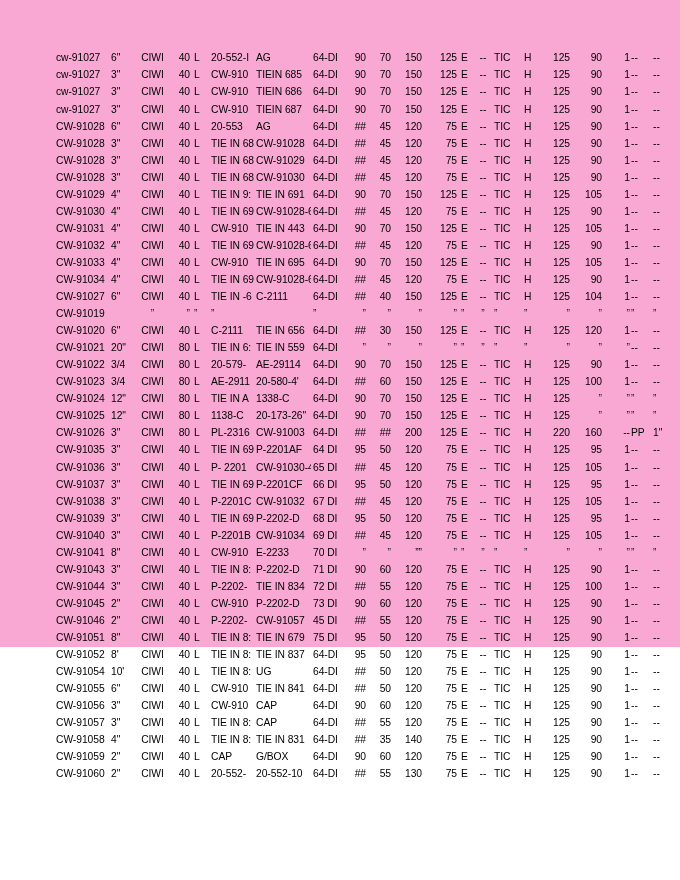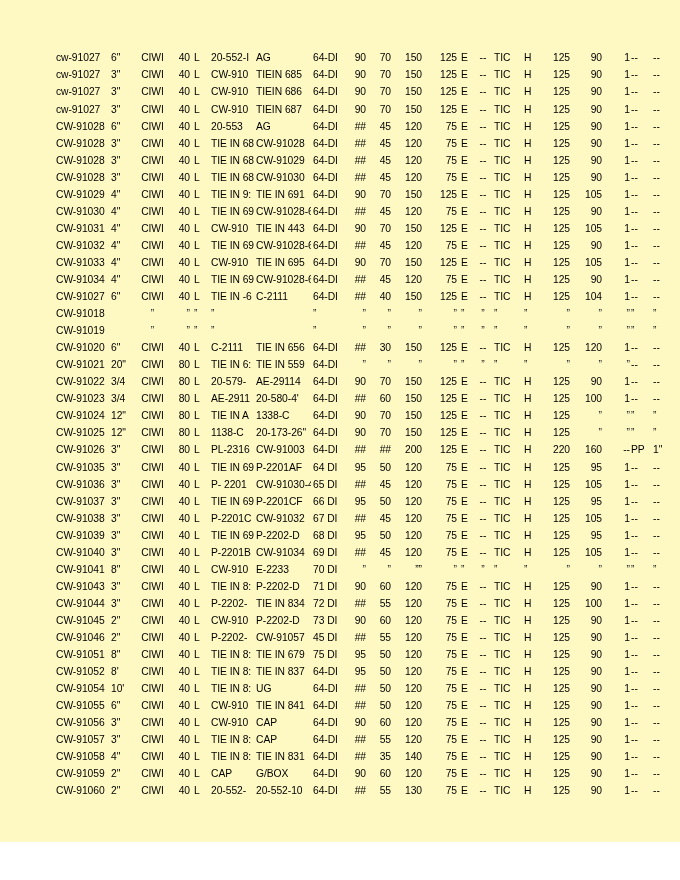--- a/index.html
+++ b/index.html
@@ -12,22 +12,22 @@
     height: 880px;
     font-family: "Liberation Sans", sans-serif;
     color: #000000;
     overflow: hidden;
   }
   #sheet {
     position: absolute;
     left: 0;
     top: 0;
     width: 680px;
-    height: 842px;
-    background: #fef9c3;
+    height: 647px;
+    background: #f9a8d4;
   }
   #grid {
     position: absolute;
     left: 56px;
     top: 50px;
     width: 568px;
   }
   table.data {
     border-collapse: collapse;
     font-size: 10.3px;
@@ -415,43 +415,20 @@
             <td class="c-d1">--</td>
             <td class="c-tic">TIC</td>
             <td class="c-h">H</td>
             <td class="c-n5">125</td>
             <td class="c-n6">104</td>
             <td class="c-n7">1</td>
             <td class="c-n8">--</td>
             <td class="c-n9">--</td>
           </tr>
           <tr>
-            <td class="c-id">CW-91018</td>
-            <td class="c-size"></td>
-            <td class="c-mat ditto">”</td>
-            <td class="c-sch ditto">”</td>
-            <td class="c-l ditto">”</td>
-            <td class="c-from ditto">”</td>
-            <td class="c-to"></td>
-            <td class="c-spec ditto">”</td>
-            <td class="c-n1 ditto">”</td>
-            <td class="c-n2 ditto">”</td>
-            <td class="c-n3 ditto">”</td>
-            <td class="c-n4 ditto">”</td>
-            <td class="c-e ditto">”</td>
-            <td class="c-d1 ditto">”</td>
-            <td class="c-tic ditto">”</td>
-            <td class="c-h ditto">”</td>
-            <td class="c-n5 ditto">”</td>
-            <td class="c-n6 ditto">”</td>
-            <td class="c-n7 ditto">”</td>
-            <td class="c-n8 ditto">”</td>
-            <td class="c-n9 ditto">”</td>
-          </tr>
-          <tr>
             <td class="c-id">CW-91019</td>
             <td class="c-size"></td>
             <td class="c-mat ditto">”</td>
             <td class="c-sch ditto">”</td>
             <td class="c-l ditto">”</td>
             <td class="c-from ditto">”</td>
             <td class="c-to"></td>
             <td class="c-spec ditto">”</td>
             <td class="c-n1 ditto">”</td>
             <td class="c-n2 ditto">”</td>

